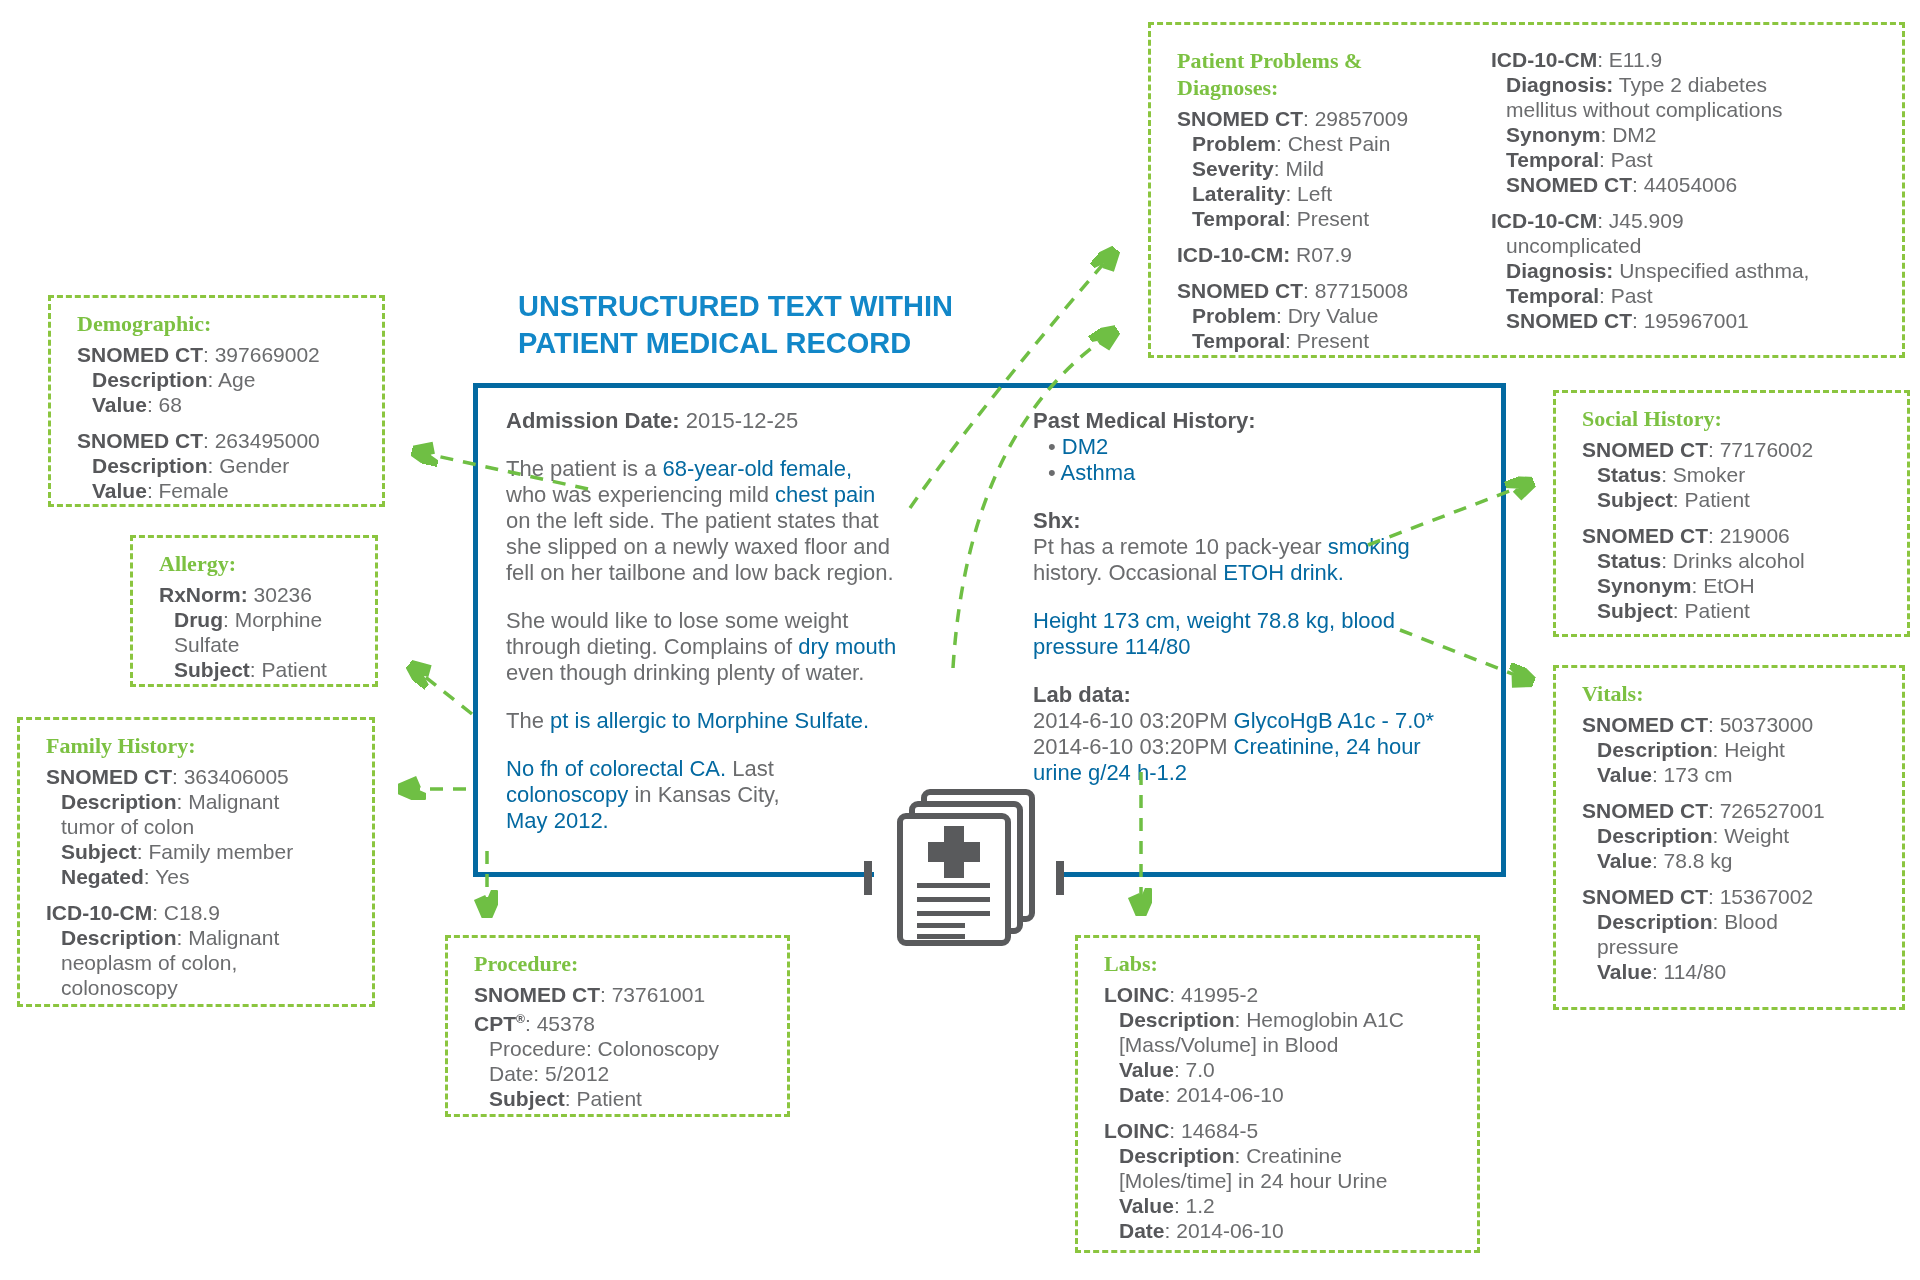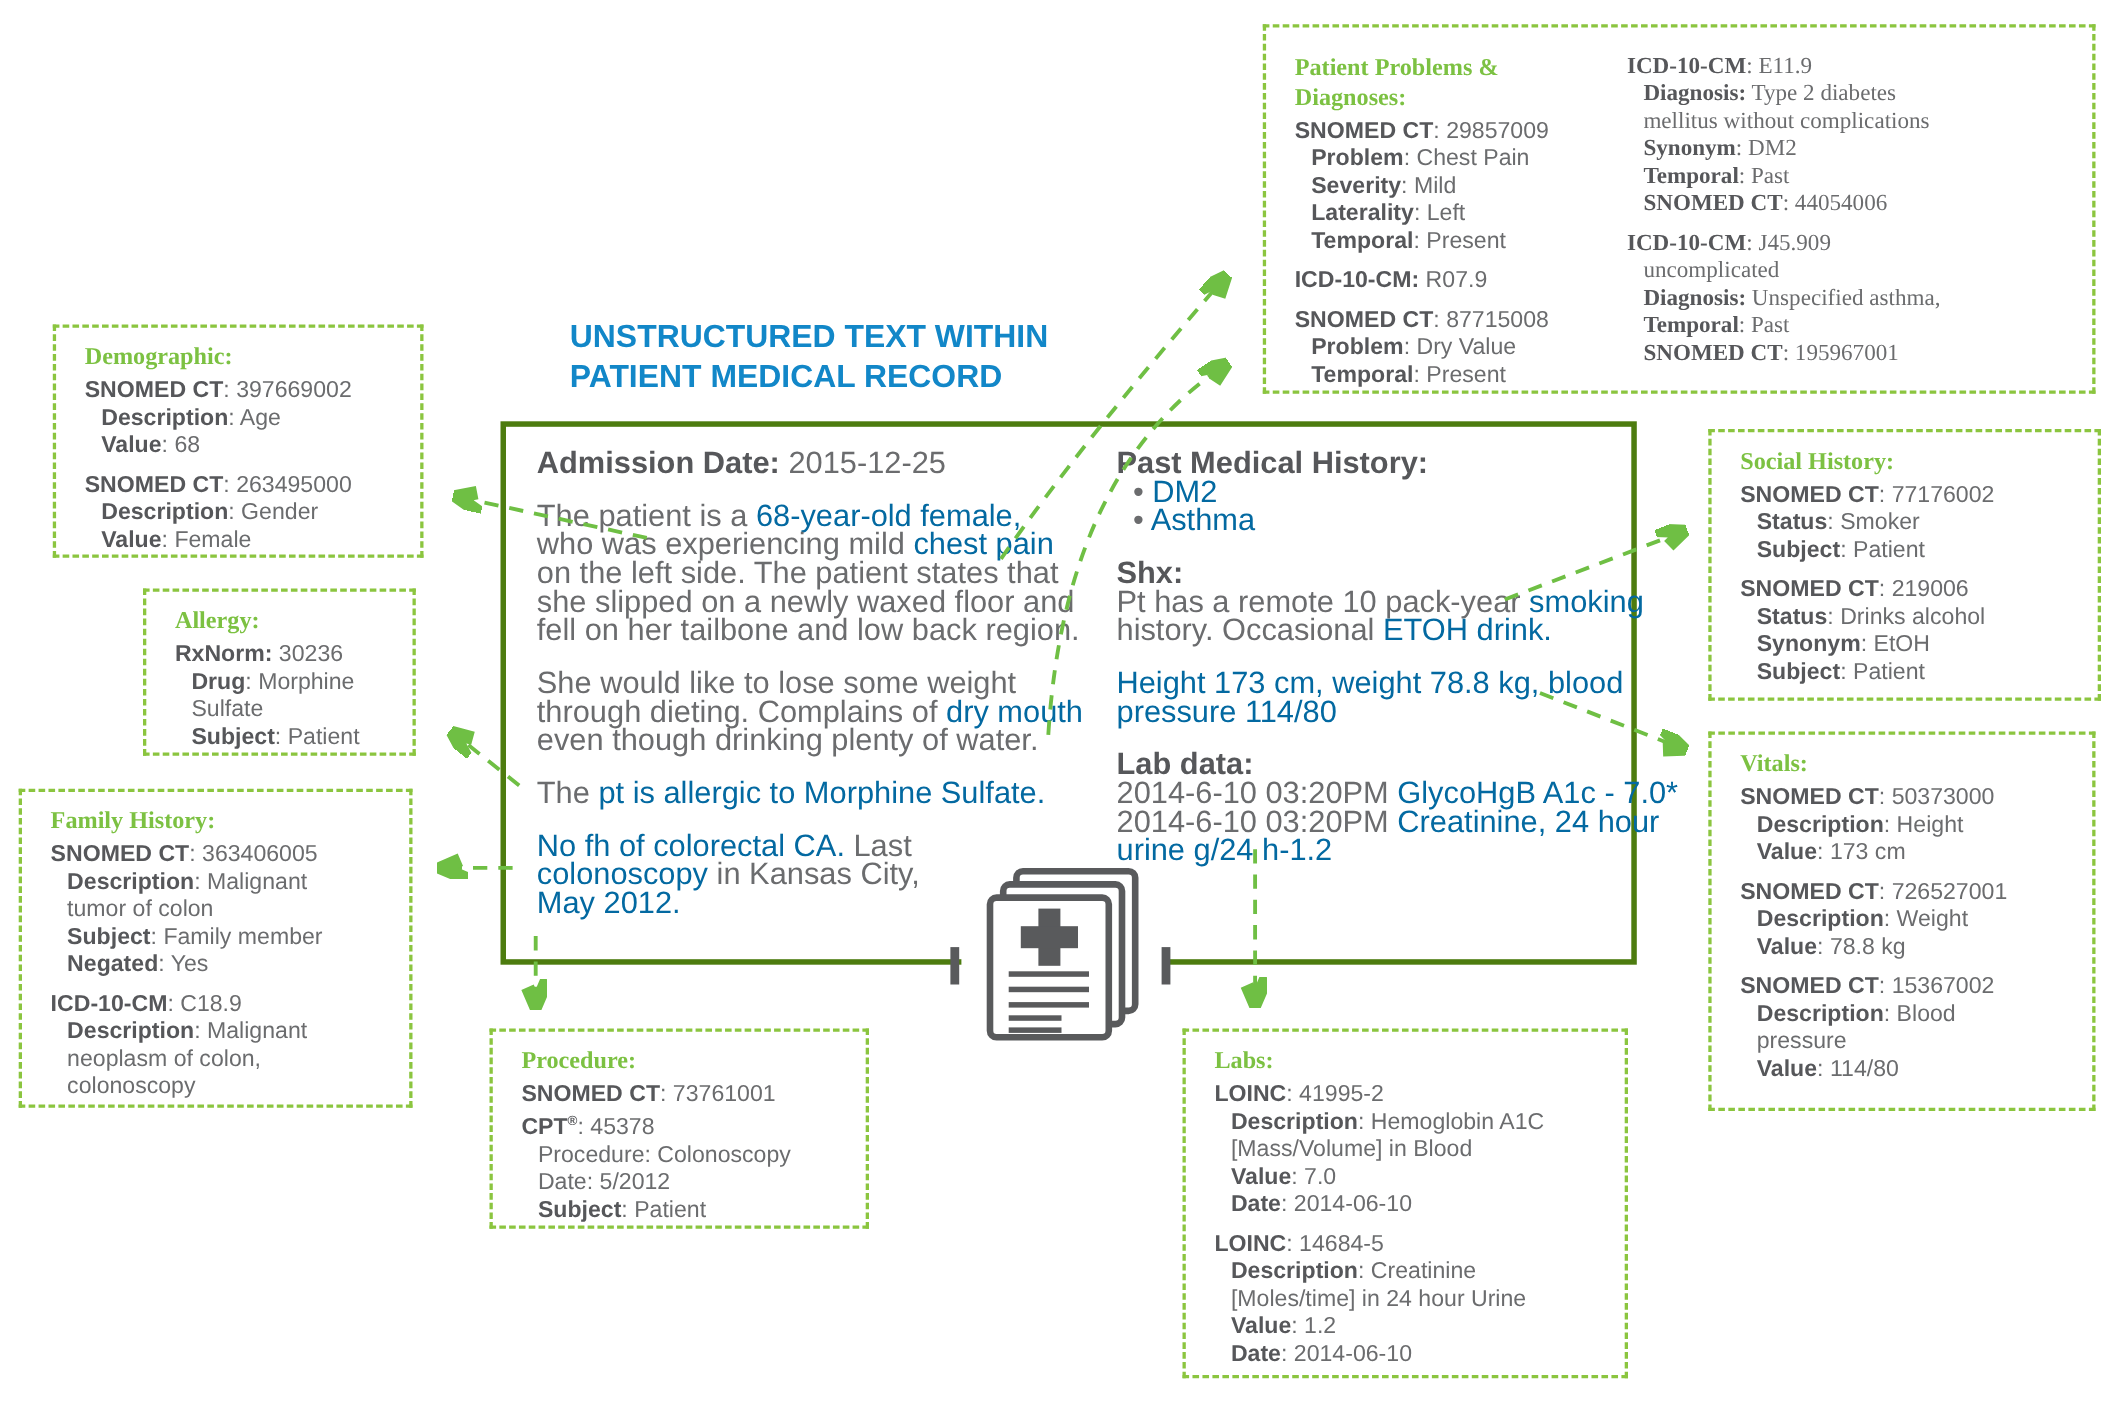--- a/index.html
+++ b/index.html
@@ -2,40 +2,40 @@
 <html><head>
 <meta charset="utf-8">
 <style>
   html,body{margin:0;padding:0;background:#ffffff;}
   .page{position:relative;width:1920px;height:1280px;background:#ffffff;overflow:hidden;
         font-family:"Liberation Sans","DejaVu Sans",sans-serif;color:#6b6c6e;}
   .title{position:absolute;left:478px;top:288px;margin:0;font-size:29px;line-height:37px;
          font-weight:bold;color:#1287c8;}
   .title span{display:block;margin-left:40px;}
   
-  .central{position:absolute;left:455px;top:383px;width:1023px;height:484px;
-           border:5px solid #4d7c0f;background:#ffffff;z-index:1;font-size:28px;line-height:26px;}
+  .central{position:absolute;left:473px;top:383px;width:1023px;height:484px;
+           border:5px solid #0369a1;background:#ffffff;z-index:1;font-size:22px;line-height:26px;}
   .central .col{position:absolute;top:20px;}
   .central .col.left{left:28px;width:470px;}
   .central .col.right{left:555px;width:450px;}
   .central .entry{margin-bottom:22px;}
   
   .gbox{position:absolute;border:3px dashed #8bc53f;background:#ffffff;z-index:1;
         font-size:21px;line-height:25px;padding:12px 14px 8px 26px;box-sizing:border-box;}
   .box-title{color:#7cc142;font-weight:bold;font-size:22px;line-height:27px;margin-bottom:5px;font-family:Liberation Serif, serif;}
   .gbox .entry{margin-bottom:11px;}
   #box-demographic{left:48px;top:295px;width:337px;height:212px;}
   #box-allergy{left:130px;top:535px;width:248px;height:152px;}
   #box-family{left:17px;top:717px;width:358px;height:290px;}
   #box-procedure{left:445px;top:935px;width:345px;height:182px;}
   #box-labs{left:1075px;top:935px;width:405px;height:318px;}
   #box-problems{left:1148px;top:22px;width:757px;height:336px;}
   #box-problems .pcol{position:absolute;top:22px;}
   #box-problems .pcol.l{left:26px;width:300px;}
-  #box-problems .pcol.r{left:328px;width:400px;font-family:Liberation Serif, serif;}
+  #box-problems .pcol.r{left:340px;width:400px;}
   #box-problems .box-title{width:250px;}
   #box-social{left:1553px;top:390px;width:357px;height:247px;}
   #box-vitals{left:1553px;top:665px;width:352px;height:345px;}
   
   .line{white-space:nowrap;}
   .line.ind{padding-left:15px;}
   .b{font-weight:bold;color:#56575a;}
   .g{color:#0369a1;}
   .sup{font-size:0.58em;vertical-align:super;}
   

